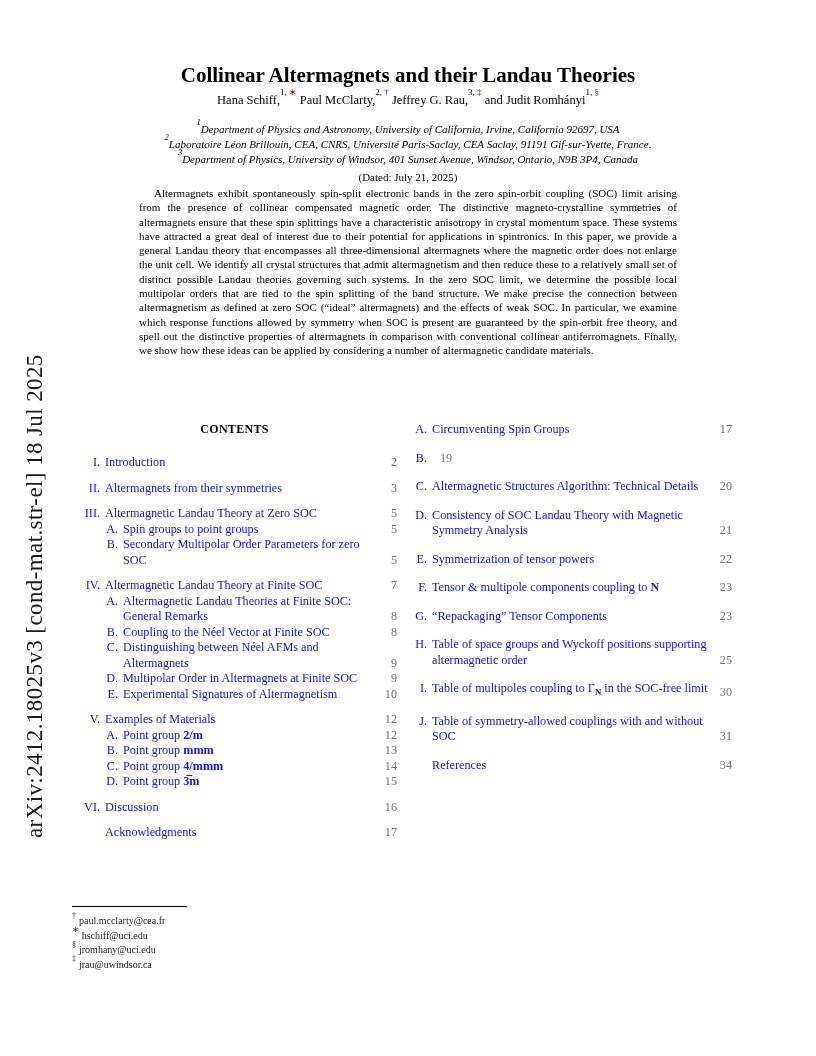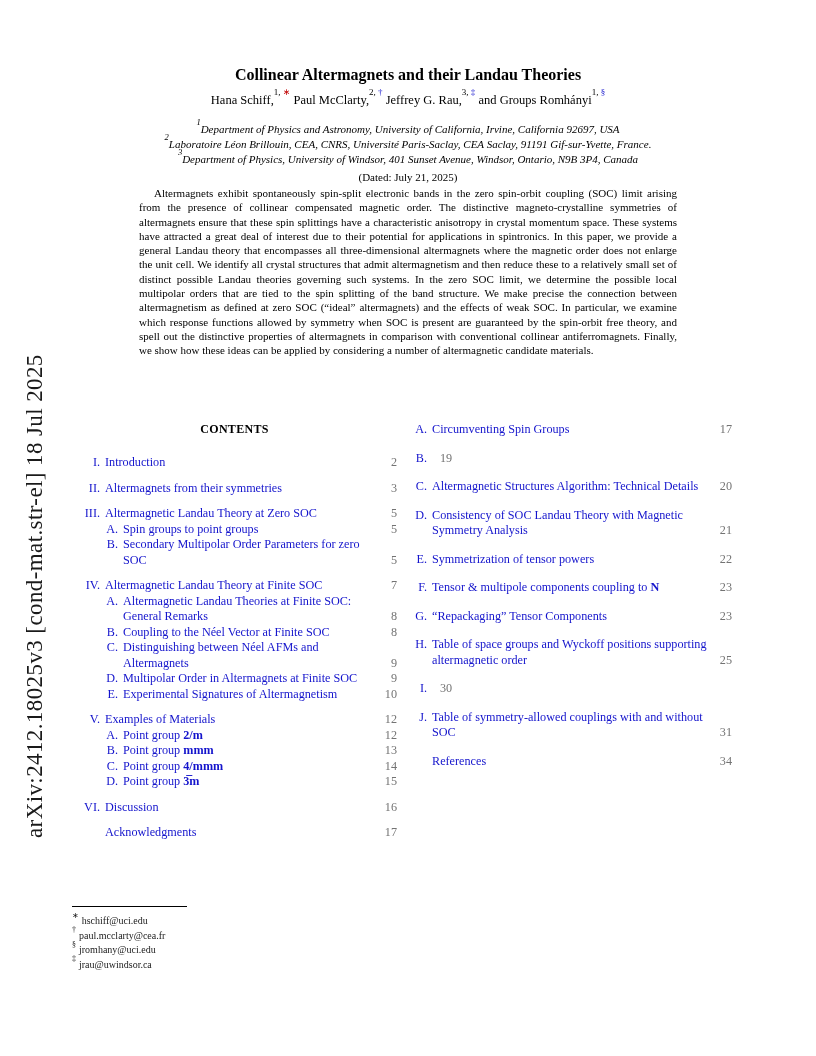--- a/index.html
+++ b/index.html
@@ -24,21 +24,21 @@
     white-space:nowrap;
     font-size:23px;
     letter-spacing:0.4px;
     color:#1a1a1a;
   }
   
   .header{
     position:absolute;left:72px;right:72px;top:66px;
     text-align:center;
   }
-  .title{font-size:16px;font-weight:bold;line-height:18px;}
+  .title{font-size:21px;font-weight:bold;line-height:18px;}
   .authors{margin-top:9px;font-size:12.5px;line-height:15px;}
   .authors sup{font-size:9px;position:relative;top:-4px;line-height:0;}
   .mark-red{color:var(--mark-color);}
   .mark-blue{color:var(--link-color);}
   .affiliations{margin-top:14px;font-size:11px;font-style:italic;line-height:15px;}
   .affiliations sup{font-size:8.5px;position:relative;top:-3px;line-height:0;}
   .date{margin-top:3px;font-size:11px;line-height:14px;}
   
   .abstract{
     position:absolute;left:139px;width:538px;top:186px;
@@ -81,21 +81,21 @@
 </style>
 </head>
 <body>
 
 <div class="page">
 
   <div class="arxiv-banner">arXiv:2412.18025v3  [cond-mat.str-el]  18 Jul 2025</div>
 
   <div class="header">
     <div class="title">Collinear Altermagnets and their Landau Theories</div>
-    <div class="authors"><span>Hana Schiff,</span><sup>1, <span class="mark-red">∗</span></sup> <span>Paul McClarty,</span><sup>2, <span class="mark-blue">†</span></sup> <span>Jeffrey G. Rau,</span><sup>3, <span class="mark-blue">‡</span></sup> and <span>Groups Romhányi</span><sup>1, <span class="mark-blue">§</span></sup></div>
+    <div class="authors"><span>Hana Schiff,</span><sup>1, <span class="mark-red">∗</span></sup> <span>Paul McClarty,</span><sup>2, <span class="mark-blue">†</span></sup> <span>Jeffrey G. Rau,</span><sup>3, <span class="mark-blue">‡</span></sup> and <span>Judit Romhányi</span><sup>1, <span class="mark-blue">§</span></sup></div>
     <div class="affiliations">
         <div><sup>1</sup>Department of Physics and Astronomy, University of California, Irvine, California 92697, USA</div>
         <div><sup>2</sup>Laboratoire Léon Brillouin, CEA, CNRS, Université Paris-Saclay, CEA Saclay, 91191 Gif-sur-Yvette, France.</div>
         <div><sup>3</sup>Department of Physics, University of Windsor, 401 Sunset Avenue, Windsor, Ontario, N9B 3P4, Canada</div>
       </div>
     <div class="date">(Dated: July 21, 2025)</div>
   </div>
 
   <div class="abstract">Altermagnets exhibit spontaneously spin-split electronic bands in the zero spin-orbit coupling (SOC) limit arising from the presence of collinear compensated magnetic order. The distinctive magneto-crystalline symmetries of altermagnets ensure that these spin splittings have a characteristic anisotropy in crystal momentum space. These systems have attracted a great deal of interest due to their potential for applications in spintronics. In this paper, we provide a general Landau theory that encompasses all three-dimensional altermagnets where the magnetic order does not enlarge the unit cell. We identify all crystal structures that admit altermagnetism and then reduce these to a relatively small set of distinct possible Landau theories governing such systems. In the zero SOC limit, we determine the possible local multipolar orders that are tied to the spin splitting of the band structure. We make precise the connection between altermagnetism as defined at zero SOC (“ideal” altermagnets) and the effects of weak SOC. In particular, we examine which response functions allowed by symmetry when SOC is present are guaranteed by the spin-orbit free theory, and spell out the distinctive properties of altermagnets in comparison with conventional collinear antiferromagnets. Finally, we show how these ideas can be applied by considering a number of altermagnetic candidate materials.</div>
 
@@ -230,38 +230,39 @@
           <span class="toc-title">“Repackaging” Tensor Components</span>
           <span class="toc-page">23</span>
         </div>
         <div class="toc-row gap">
           <span class="toc-label">H.</span>
           <span class="toc-title">Table of space groups and Wyckoff positions supporting altermagnetic order</span>
           <span class="toc-page">25</span>
         </div>
         <div class="toc-row gap">
           <span class="toc-label">I.</span>
+          <span class="toc-title"><span>Table of multipoles coupling to Γ</span><sub class="bf">N</sub><span> in the SOC-free limit</span></span>
           <span class="toc-page">30</span>
         </div>
         <div class="toc-row gap">
           <span class="toc-label">J.</span>
           <span class="toc-title">Table of symmetry-allowed couplings with and without SOC</span>
           <span class="toc-page">31</span>
         </div>
         <div class="toc-row gap">
           <span class="toc-label"></span>
           <span class="toc-title">References</span>
           <span class="toc-page">34</span>
         </div>
       </div>
   </div>
 
   <div class="footnotes">
     <hr class="fn-rule">
     <div>
+        <div class="fn-line"><sup>†</sup><span>paul.mcclarty@cea.fr</span></div>
         <div class="fn-line"><sup>∗</sup><span>hschiff@uci.edu</span></div>
-        <div class="fn-line"><sup>†</sup><span>paul.mcclarty@cea.fr</span></div>
         <div class="fn-line"><sup>§</sup><span>jromhany@uci.edu</span></div>
         <div class="fn-line"><sup>‡</sup><span>jrau@uwindsor.ca</span></div>
       </div>
   </div>
 
 </div>
 
 </body></html>

